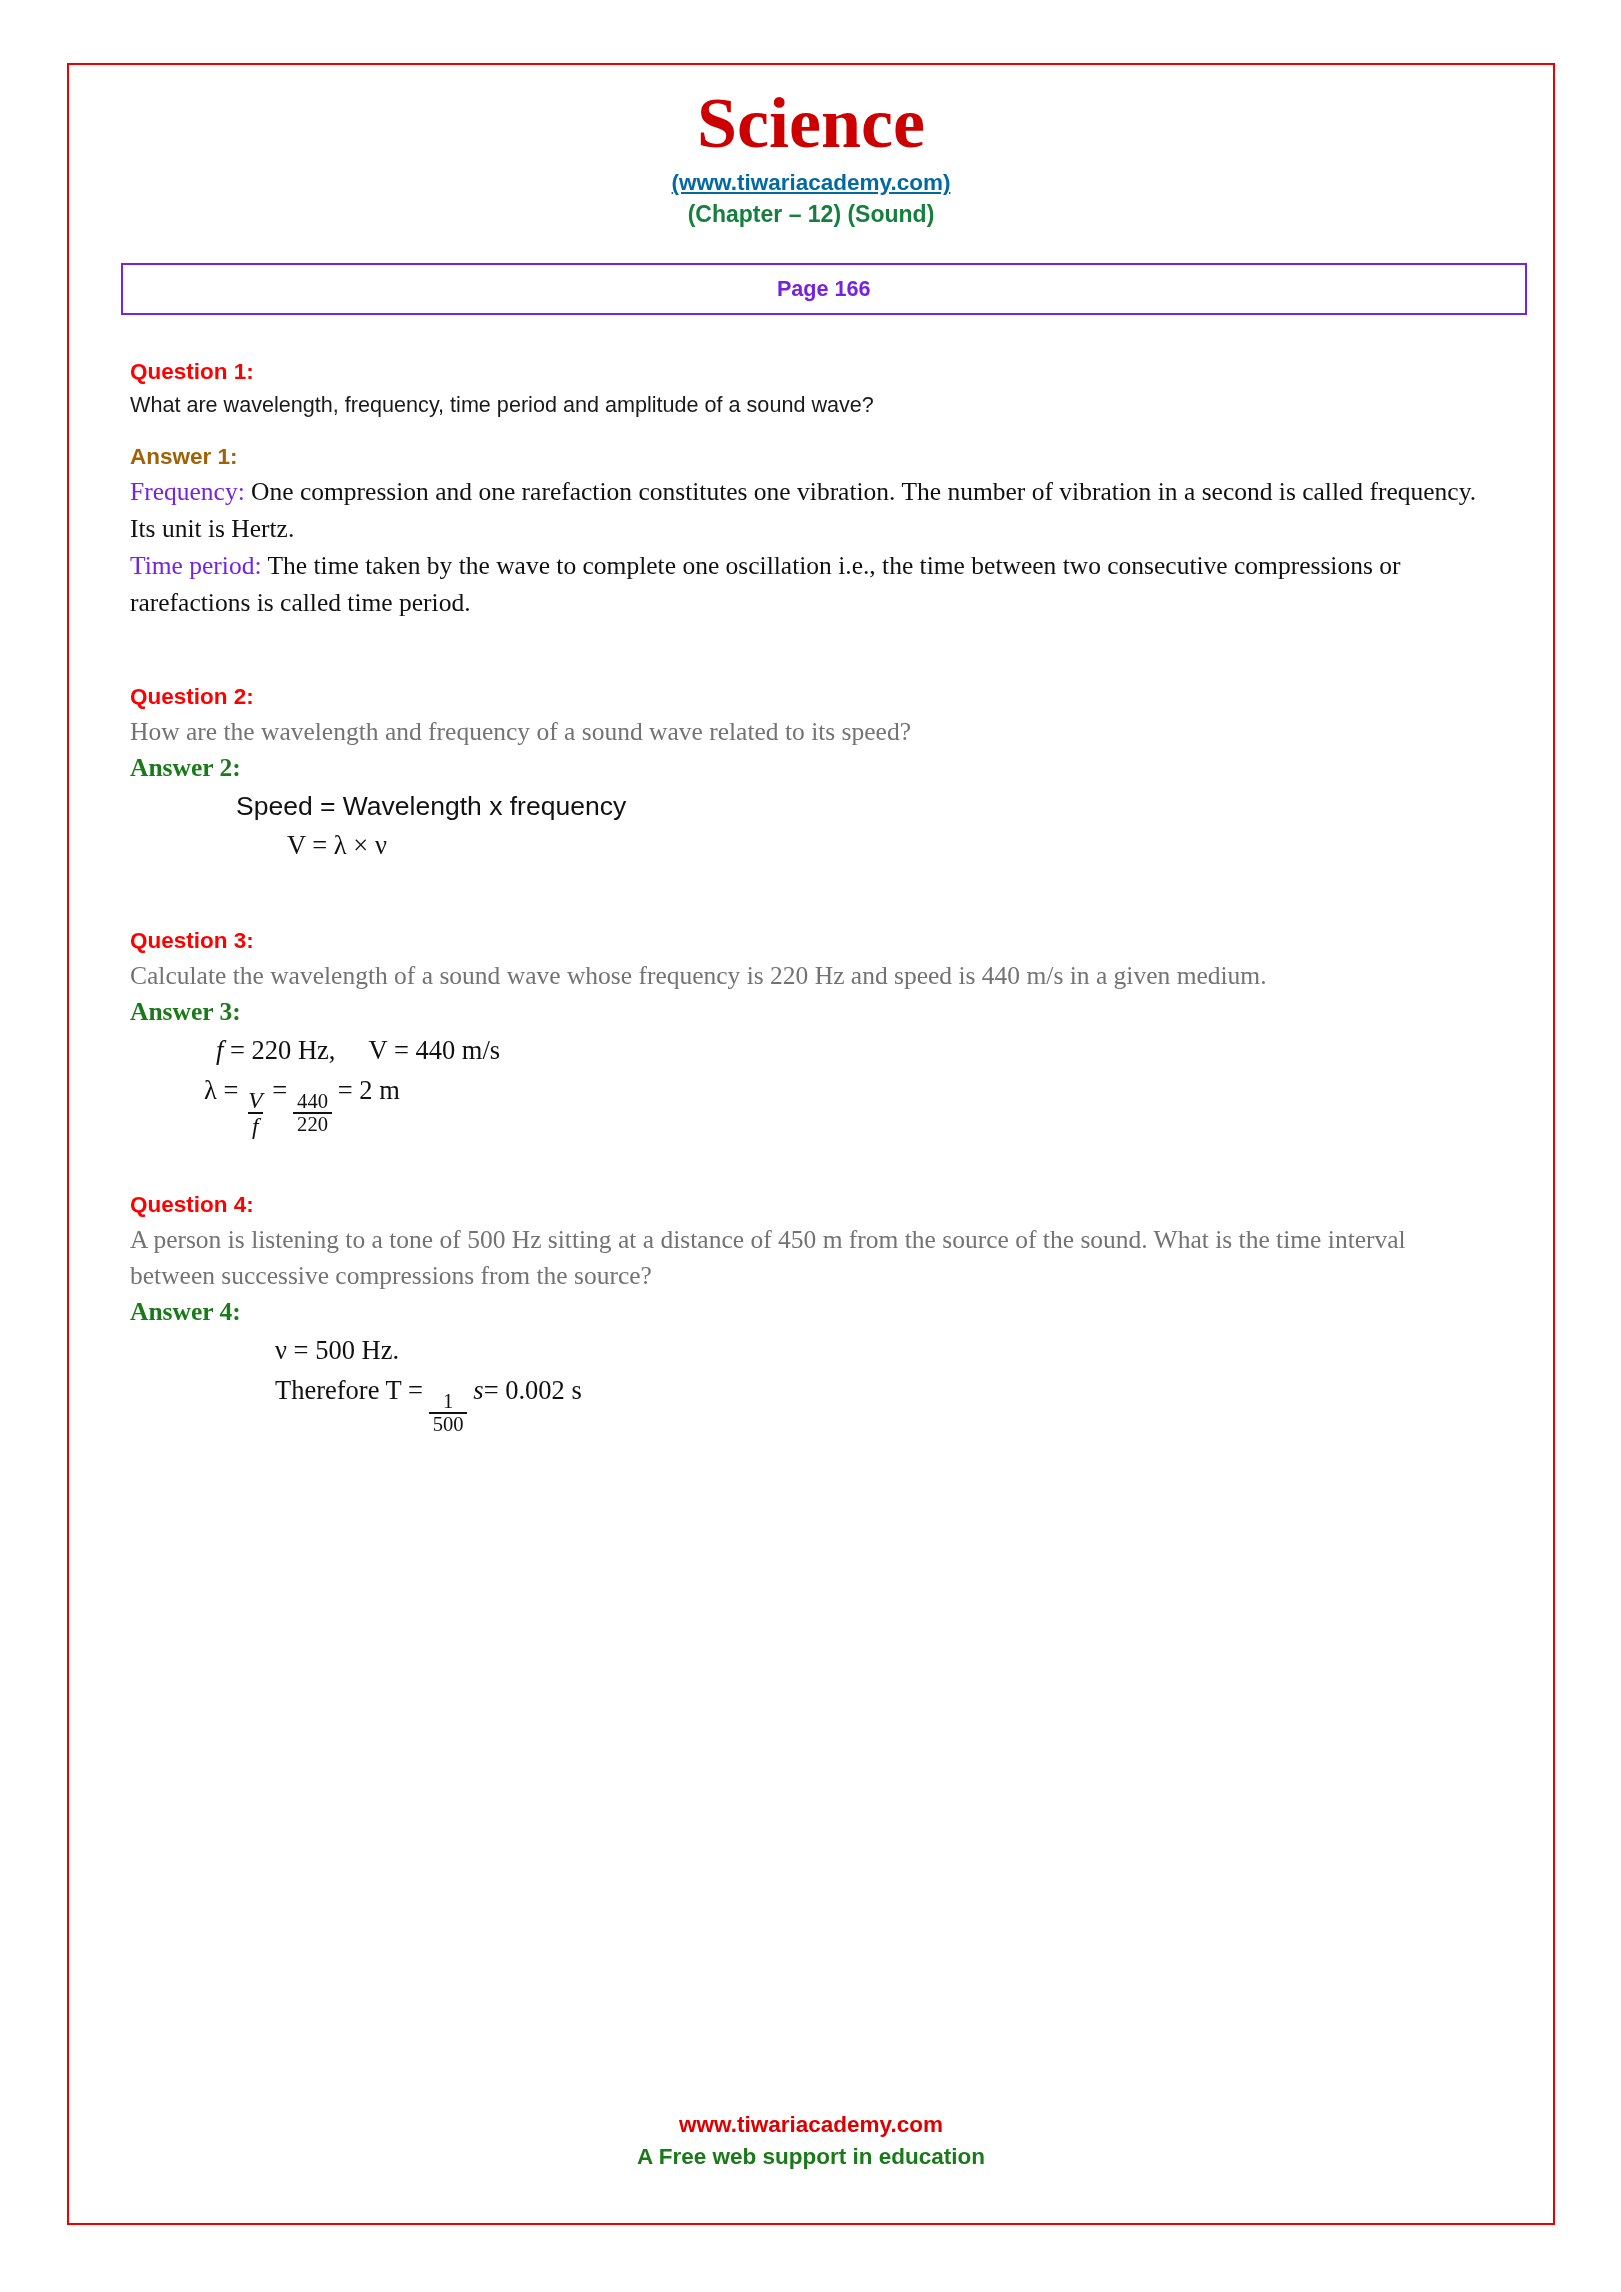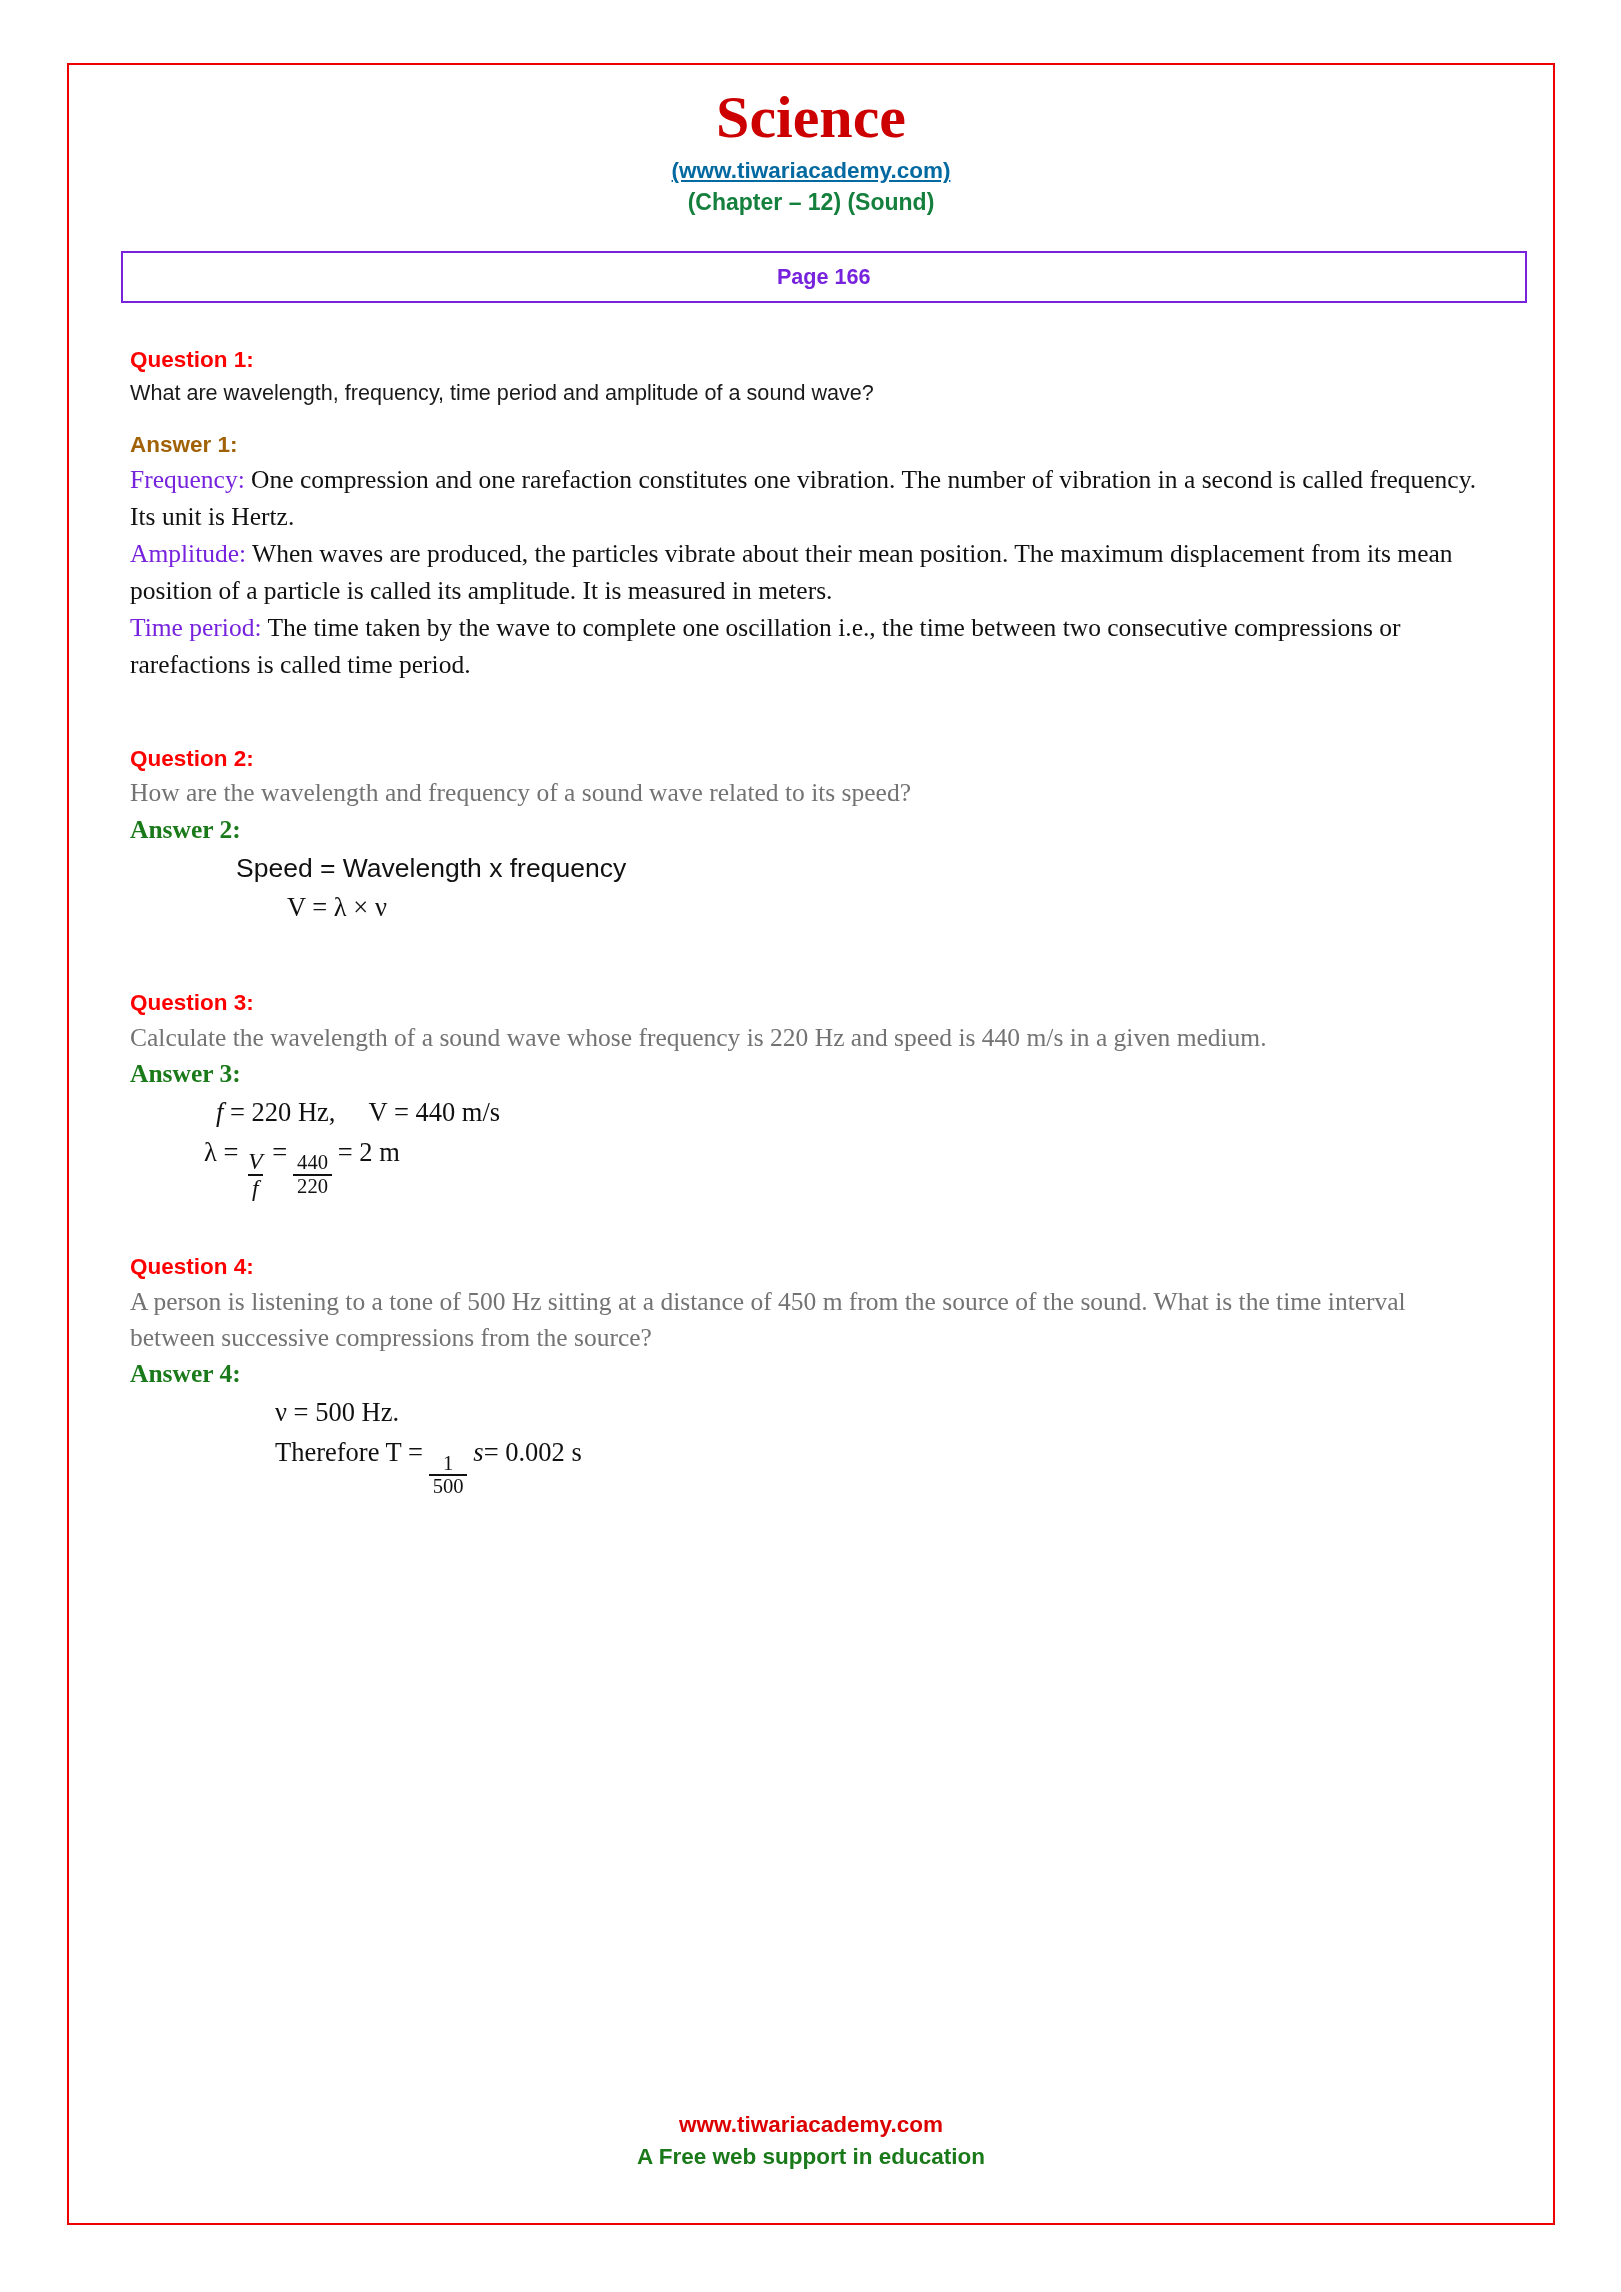--- a/index.html
+++ b/index.html
@@ -37,21 +37,21 @@
   }
 
   
   #doc-header {
     text-align: center;
     padding-top: 21.6px;
   }
   .title-science {
     font-family: "Liberation Serif", serif;
     font-weight: bold;
-    font-size: 60px;
+    font-size: 72px;
     color: #cc0000;
     line-height: 1.0;
     letter-spacing: 0px;
   }
   .title-site {
     font-family: "Liberation Sans", sans-serif;
     font-weight: bold;
     font-size: 22.5px;
     color: #0369a1;
     text-decoration: underline;
@@ -230,23 +230,20 @@
 
     <div id="content">
 
       <div class="qa-block">
         <div class="q-label">Question 1:</div>
         <div class="q-text-sans">What are wavelength, frequency, time period and amplitude of a sound wave?</div>
         <div class="gap-sm"></div>
         <div class="a-label-sans">Answer 1:</div>
         <div class="a-body">
           <span class="term">Frequency:</span><span> One compression and one rarefaction constitutes one vibration. The number of vibration in a second is called frequency. Its unit is Hertz.</span>
-        </div>
-        <div class="a-body">
-          <span class="term">Amplitude:</span><span> When waves are produced, the particles vibrate about their mean position. The maximum displacement from its mean position of a particle is called its amplitude. It is measured in meters.</span>
         </div>
         <div class="a-body">
           <span class="term">Time period:</span><span> The time taken by the wave to complete one oscillation i.e., the time between two consecutive compressions or rarefactions is called time period.</span>
         </div>
       </div>
 
       <div class="gap-lg"></div>
 
       <div class="qa-block">
         <div class="q-label">Question 2:</div>

